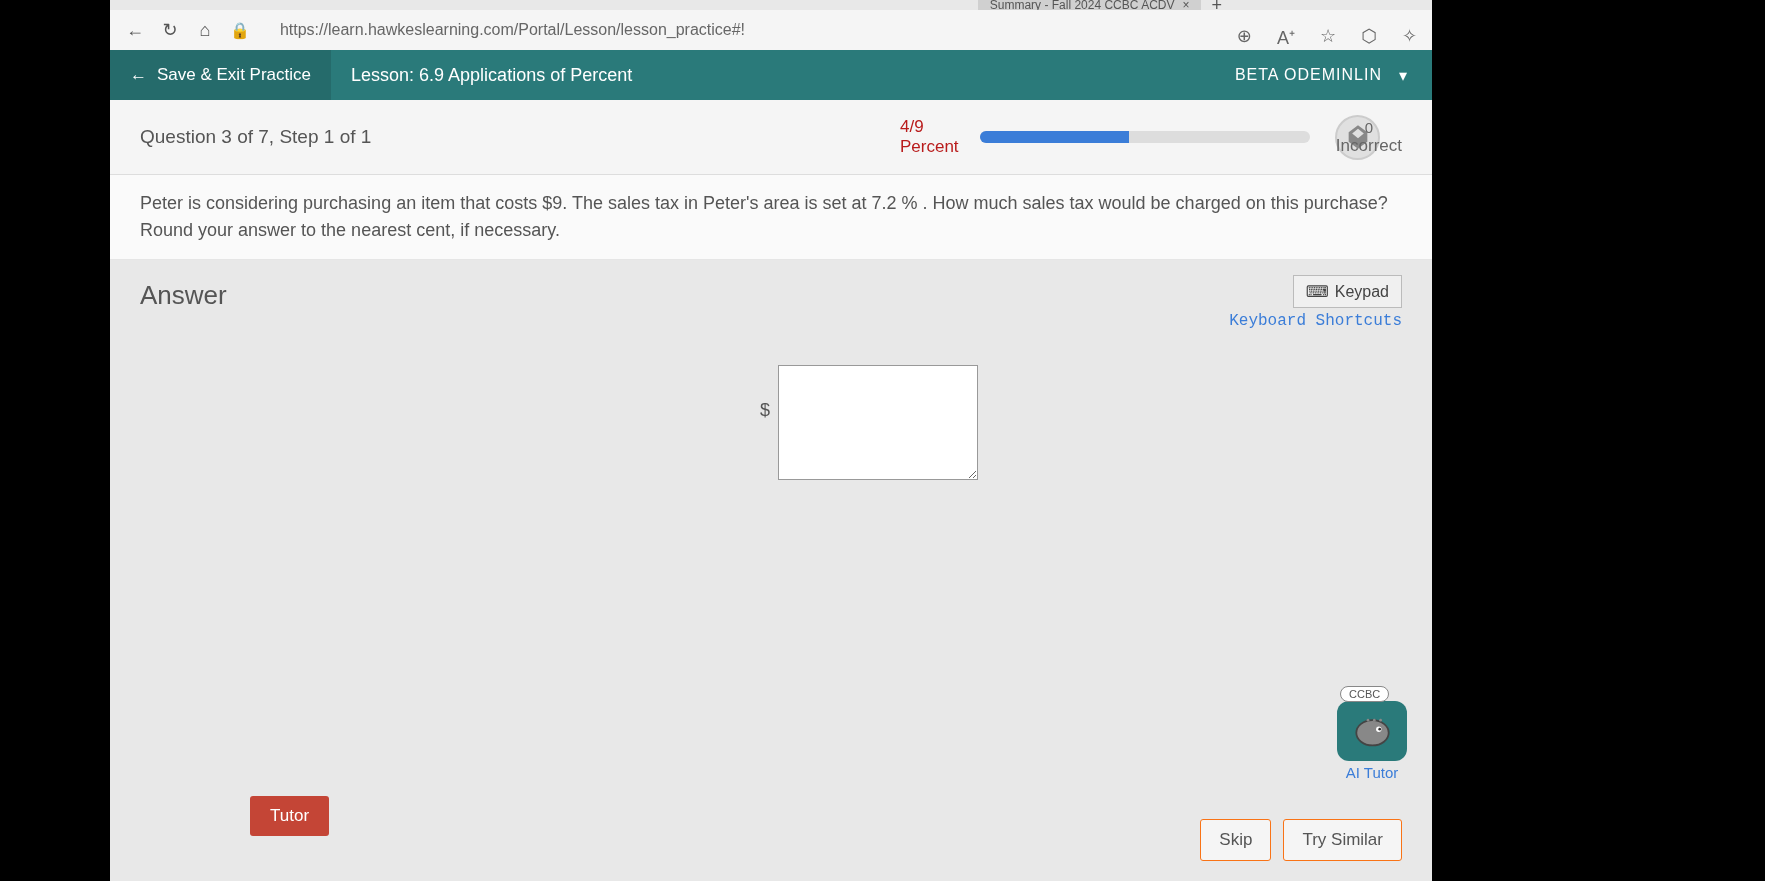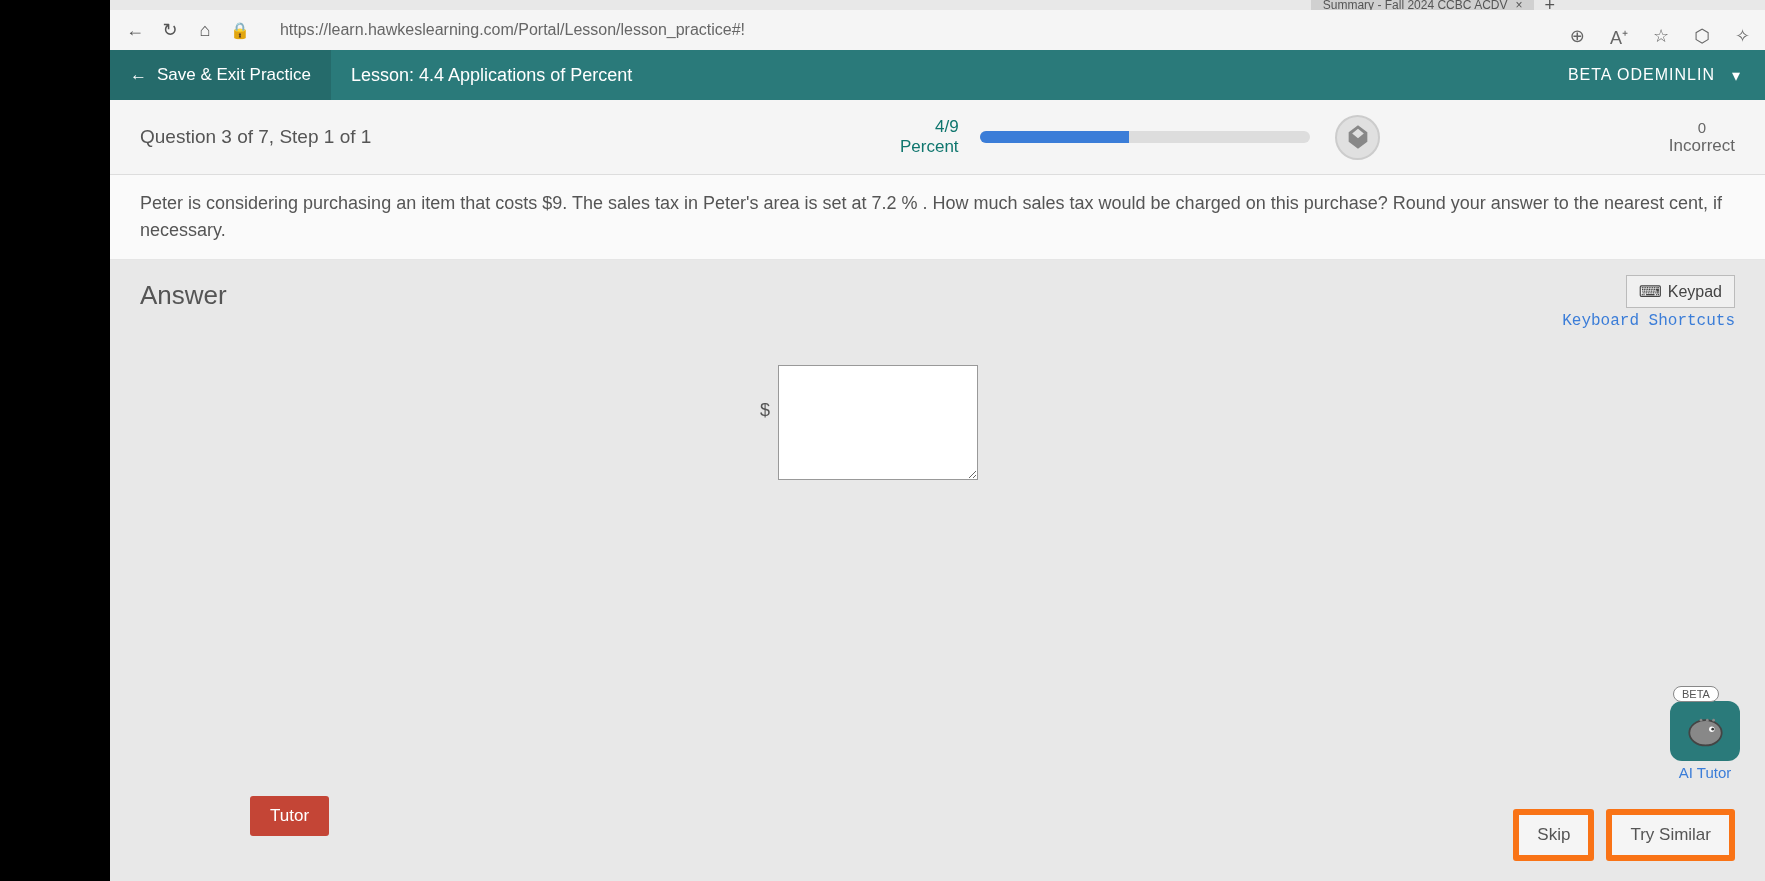--- a/index.html
+++ b/index.html
@@ -1,18 +1,18 @@
 <!DOCTYPE html>
 <html><head>
   <meta charset="utf-8">
   <style>
     * { margin: 0; padding: 0; box-sizing: border-box; font-family: Arial, sans-serif; }
     body { background: #000; width: 1765px; height: 881px; overflow: hidden; }
     
-    .browser-frame { position: absolute; left: 110px; top: 0; width: 1655px; height: 881px; background: #e8e8e8; }
+    .browser-frame { position: absolute; left: 110px; top: 0; width: 1322px; height: 881px; background: #e8e8e8; }
     
     .browser-controls { position: absolute; left: 0; top: 10px; width: 100%; height: 40px; display: flex; align-items: center; padding: 0 15px; gap: 15px; background: #f5f5f5; }
     .nav-icon { width: 20px; height: 20px; display: flex; align-items: center; justify-content: center; color: #555; font-size: 18px; cursor: pointer; }
     .url-bar { flex: 0 0 auto; color: #666; font-size: 16px; margin-left: 10px; }
     .lock-icon { color: #888; margin-right: 5px; }
     
     .tabs-area { position: absolute; top: 0; right: 200px; display: flex; align-items: center; height: 10px; }
     .tab { background: #d0d0d0; padding: 3px 12px; font-size: 12px; color: #555; border-radius: 5px 5px 0 0; display: flex; align-items: center; gap: 8px; }
     .tab-close { cursor: pointer; }
     .new-tab { padding: 0 10px; color: #555; font-size: 18px; cursor: pointer; }
@@ -20,21 +20,21 @@
     .browser-right-icons { position: absolute; right: 15px; top: 15px; display: flex; gap: 25px; color: #666; font-size: 18px; }
     
     .lesson-header { position: absolute; left: 0; top: 50px; width: 100%; height: 50px; background: #2a7a7a; display: flex; align-items: center; color: white; }
     .save-exit { background: #256b6b; padding: 15px 20px; display: flex; align-items: center; gap: 10px; cursor: pointer; font-size: 17px; height: 100%; }
     .lesson-title { padding: 0 20px; font-size: 18px; }
     .user-name { position: absolute; right: 50px; font-size: 16px; letter-spacing: 1px; }
     .user-dropdown { position: absolute; right: 25px; color: white; cursor: pointer; }
     
     .question-bar { position: absolute; left: 0; top: 100px; width: 100%; height: 75px; background: #f5f5f5; border-bottom: 1px solid #ddd; display: flex; align-items: center; padding: 0 30px; }
     .question-info { color: #555; font-size: 19px; font-weight: 500; }
-    .score-area { position: absolute; left: 790px; text-align: right; color: #0f766e; }
+    .score-area { position: absolute; left: 790px; text-align: left; color: #b91c1c; }
     .score-fraction { font-size: 17px; }
     .score-label { font-size: 17px; font-weight: 500; }
     .progress-bar { position: absolute; left: 870px; width: 330px; height: 12px; background: #ddd; border-radius: 6px; overflow: hidden; }
     .progress-fill { width: 45%; height: 100%; background: #3b7dd8; }
     .hawk-icon { position: absolute; left: 1225px; width: 45px; height: 45px; border-radius: 50%; background: #e0e0e0; border: 2px solid #ccc; display: flex; align-items: center; justify-content: center; }
     .incorrect-area { position: absolute; right: 30px; text-align: center; color: #666; }
     .incorrect-count { font-size: 15px; }
     .incorrect-label { font-size: 17px; }
     
     .question-text { position: absolute; left: 0; top: 175px; width: 100%; padding: 15px 30px; color: #555; font-size: 18px; line-height: 1.5; border-bottom: 1px solid #e5e5e5; background: #fafafa; }
@@ -44,21 +44,21 @@
     .keypad-btn { position: absolute; right: 30px; top: 15px; border: 1px solid #bbb; background: #f0f0f0; padding: 6px 12px; font-size: 16px; color: #444; cursor: pointer; display: flex; gap: 6px; align-items: center; }
     .keyboard-shortcuts { position: absolute; right: 30px; top: 52px; color: #3b7dd8; font-size: 16px; cursor: pointer; font-family: Liberation Mono, monospace; }
     
     .answer-input-wrap { position: absolute; left: 650px; top: 365px; display: flex; align-items: flex-start; gap: 8px; }
     .dollar-sign { font-size: 18px; color: #555; margin-top: 35px; }
     .answer-input { width: 200px; height: 115px; border: 1px solid #999; background: white; font-size: 18px; padding: 8px; }
     
     .tutor-btn { position: absolute; left: 140px; bottom: 45px; background: #c44536; color: white; padding: 10px 20px; font-size: 17px; border: none; cursor: pointer; border-radius: 3px; }
     
     .bottom-buttons { position: absolute; right: 30px; bottom: 20px; display: flex; gap: 12px; }
-    .btn { padding: 10px 18px; font-size: 17px; border: 6px solid #f97316; background: #f5f5f5; color: #555; cursor: pointer; border-radius: 3px; }
+    .btn { padding: 10px 18px; font-size: 17px; border: 1px solid #f97316; background: #f5f5f5; color: #555; cursor: pointer; border-radius: 3px; }
     .btn-primary { background: #3b7dd8; color: white; border-color: #3b7dd8; }
     
     .ai-tutor-widget { position: absolute; right: 25px; bottom: 100px; text-align: center; cursor: pointer; }
     .ai-tutor-icon { width: 70px; height: 60px; background: #2a7a7a; border-radius: 12px; position: relative; display: flex; align-items: center; justify-content: center; }
     .beta-badge { position: absolute; top: -15px; left: 3px; background: white; border: 1px solid #888; border-radius: 10px; padding: 1px 8px; font-size: 11px; color: #555; }
     .ai-tutor-text { color: #3b7dd8; font-size: 15px; margin-top: 3px; }
     .bird-svg { width: 45px; height: 40px; }
   </style>
 </head>
 <body>
@@ -86,21 +86,21 @@
       <span>⬡</span>
       <span>✧</span>
     </div>
   </div>
 
   <div class="lesson-header">
     <div class="save-exit">
       <span>←</span>
       <span>Save &amp; Exit Practice</span>
     </div>
-    <div class="lesson-title">Lesson: 4.4 Applications of Percent</div>
+    <div class="lesson-title">Lesson: 6.9 Applications of Percent</div>
     <div class="user-name">BETA ODEMINLIN</div>
     <div class="user-dropdown">▾</div>
   </div>
 
   <div class="question-bar">
     <div class="question-info">Question 3 of 7,  Step 1 of 1</div>
     <div class="score-area">
       <div class="score-fraction">4/9</div>
       <div class="score-label">Percent</div>
     </div>
@@ -136,21 +136,21 @@
 
   <button class="tutor-btn">Tutor</button>
 
   <div class="bottom-buttons">
     <button class="btn">Skip</button>
     <button class="btn">Try Similar</button>
   </div>
 
   <div class="ai-tutor-widget">
     <div class="ai-tutor-icon">
-      <div class="beta-badge">BETA</div>
+      <div class="beta-badge">CCBC</div>
       <svg class="bird-svg" viewBox="0 0 50 40">
         <ellipse cx="25" cy="22" rx="18" ry="14" fill="#888" stroke="#444" stroke-width="2"></ellipse>
         <circle cx="32" cy="18" r="3" fill="white"></circle>
         <circle cx="33" cy="18" r="1.5" fill="#333"></circle>
         <circle cx="20" cy="8" r="1.5" fill="#888"></circle>
         <circle cx="27" cy="8" r="1.5" fill="#888"></circle>
         <circle cx="34" cy="8" r="1.5" fill="#888"></circle>
       </svg>
     </div>
     <div class="ai-tutor-text">AI Tutor</div>

